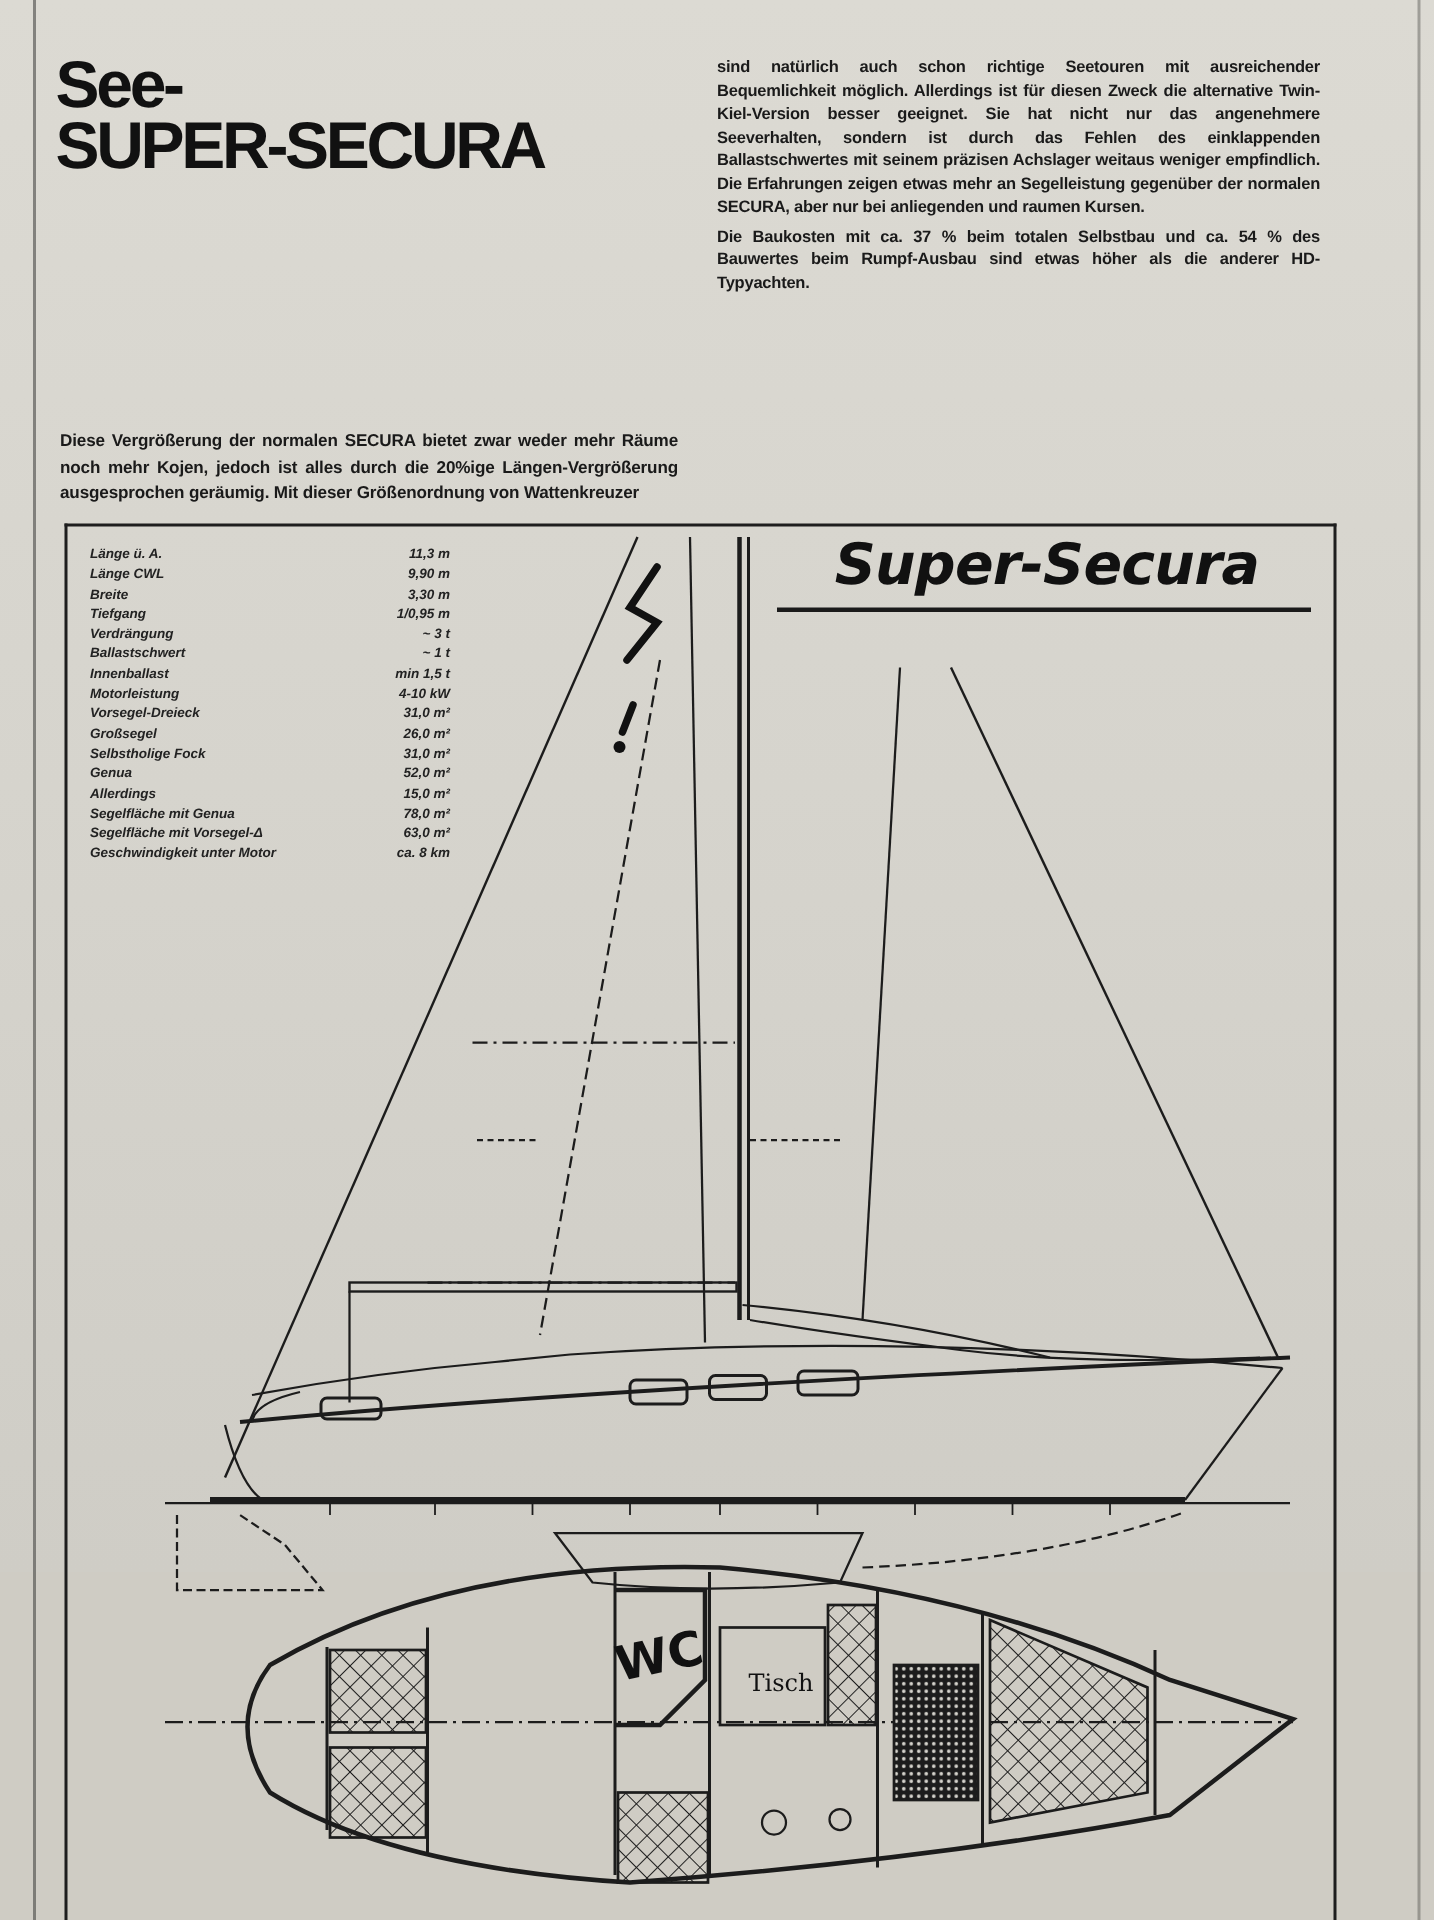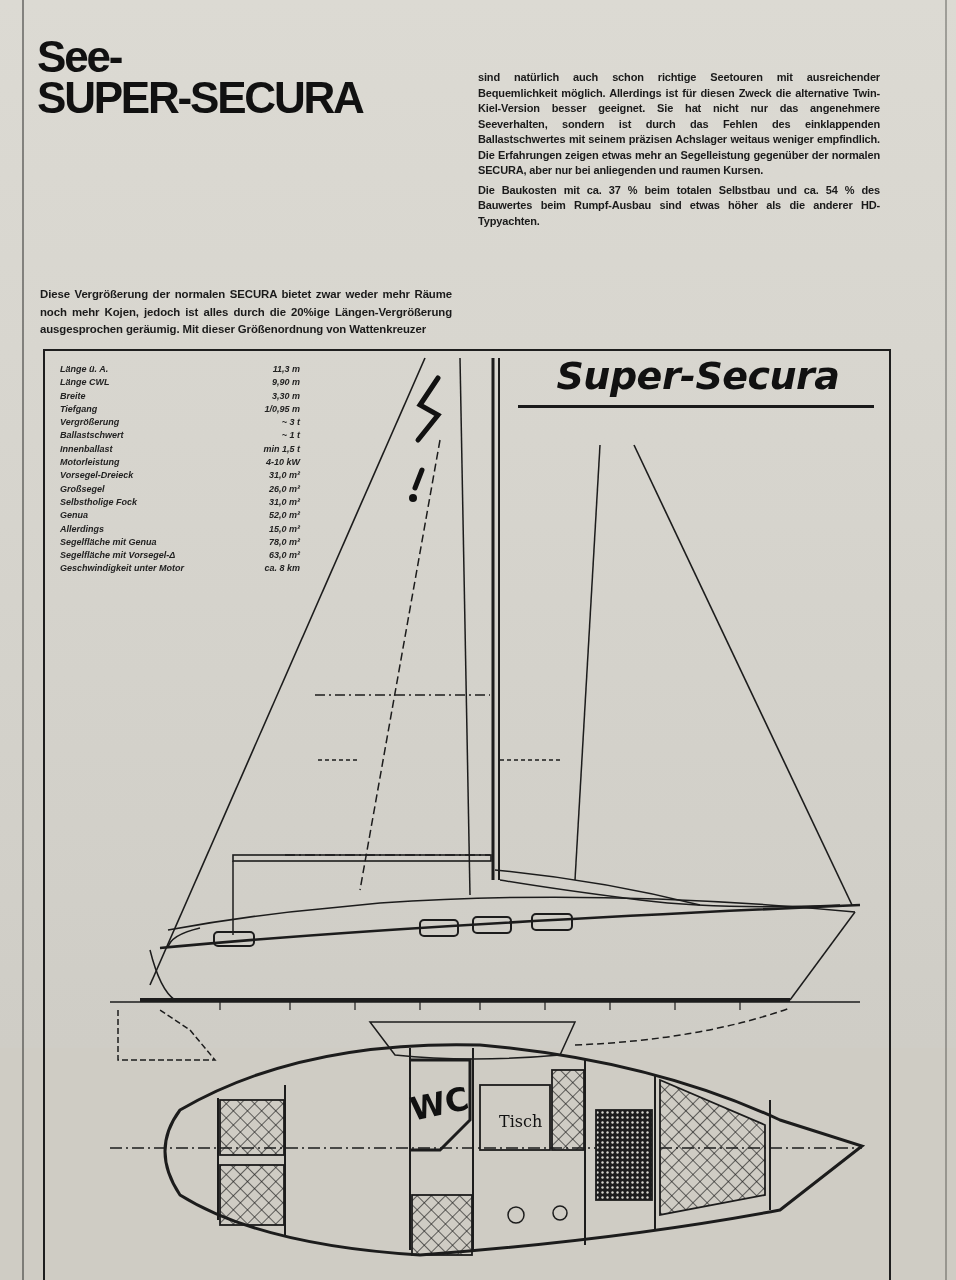--- a/index.html
+++ b/index.html
@@ -25,21 +25,21 @@
   .headline div { white-space:nowrap; }
 
   .intro {
     position:absolute; left:40px; top:243px; width:412px;
     font-size:11.4px; line-height:17.5px; text-align:justify; color:#1a1a1a;
     font-weight:bold; letter-spacing:-.1px;margin-top:43px;
   }
   .col2 {
     position:absolute; left:478px; top:38px; width:402px;
     font-size:11px; line-height:15.5px; text-align:justify; color:#1a1a1a;
-    font-weight:bold; letter-spacing:-.15px;margin-top:32px;
+    font-weight:bold; letter-spacing:-.15px;
   }
   .col2 p { margin:0 0 4px 0; }
 
   .drawing-frame {
     position:absolute; left:43px; top:349px; width:844px; height:940px;
     border:2px solid #1e1e1e; border-bottom:none;
   }
   .logo {
     position:absolute; left:520px; top:354px; width:356px; height:54px;
     font-family:"DejaVu Sans", sans-serif; font-style:italic; font-weight:bold;
@@ -197,21 +197,21 @@
       </div>
     <div class="spec-row">
         <span class="lbl">Breite</span>
         <span class="val">3,30 m</span>
       </div>
     <div class="spec-row">
         <span class="lbl">Tiefgang</span>
         <span class="val">1/0,95 m</span>
       </div>
     <div class="spec-row">
-        <span class="lbl">Vergrößerung</span>
+        <span class="lbl">Verdrängung</span>
         <span class="val">~ 3 t</span>
       </div>
     <div class="spec-row">
         <span class="lbl">Ballastschwert</span>
         <span class="val">~ 1 t</span>
       </div>
     <div class="spec-row">
         <span class="lbl">Innenballast</span>
         <span class="val">min 1,5 t</span>
       </div>

